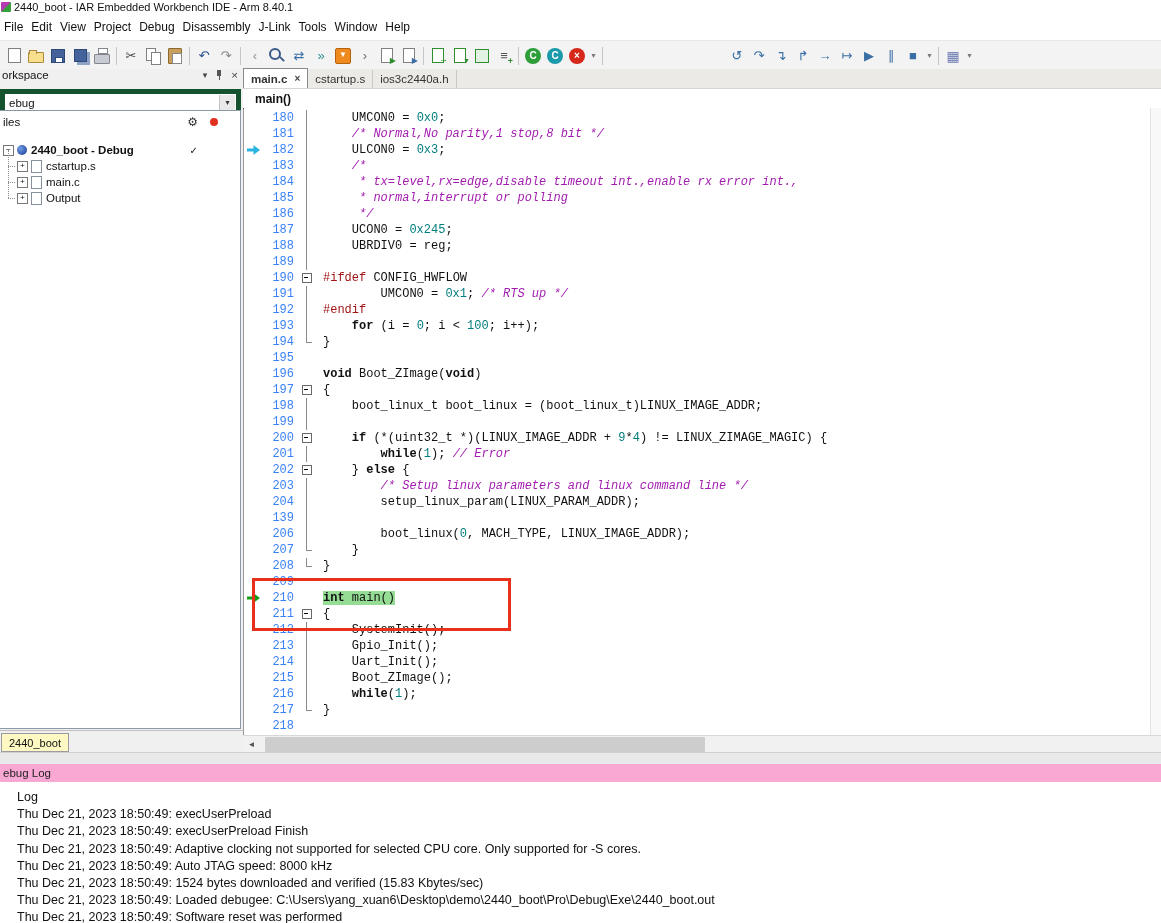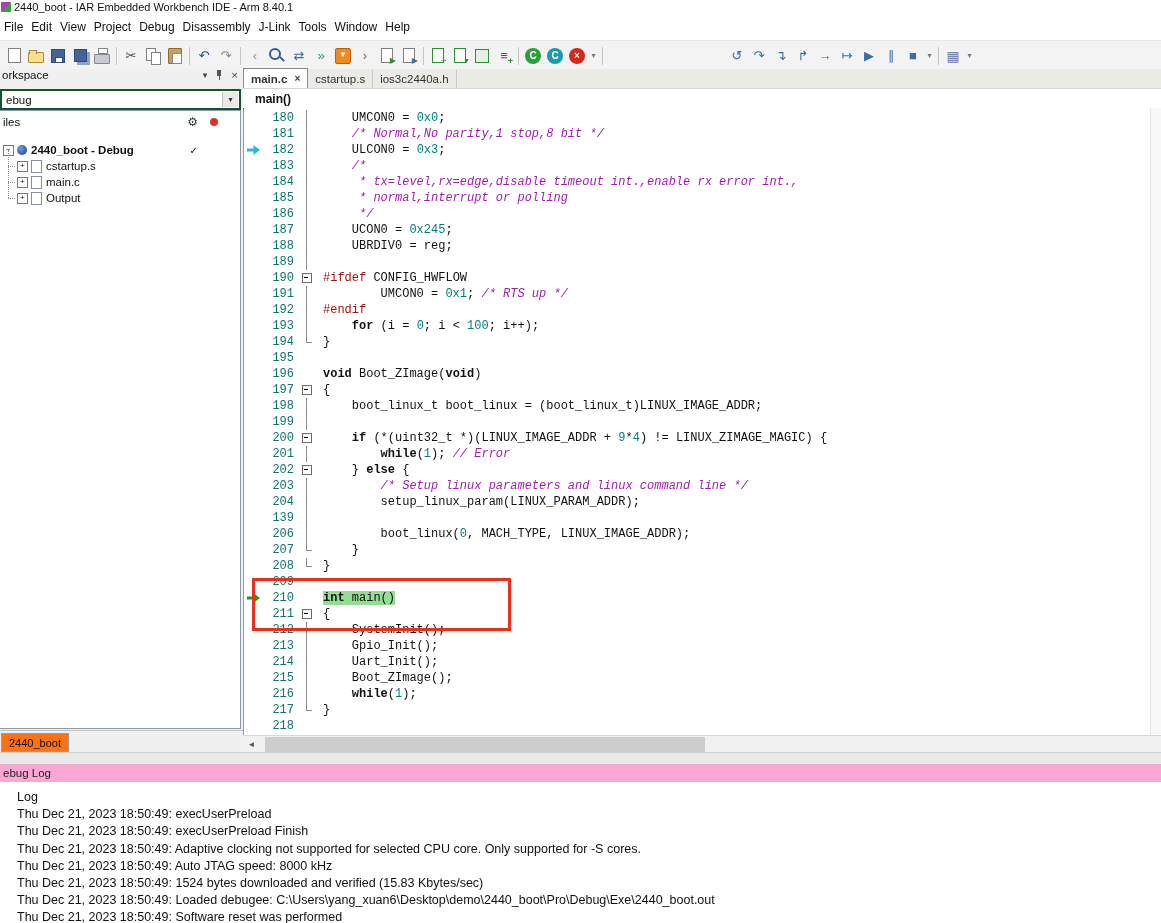--- a/index.html
+++ b/index.html
@@ -53,21 +53,21 @@
   .ic-mem{font-size:14px;color:#6a7ab0}
 
   
   #wsp{position:absolute;left:0;top:69px;width:243px;height:684px;background:#f0f0f0;border-right:1px solid #9a9a9a}
   .ws-header{height:19px;display:flex;align-items:flex-start;font-size:11.5px;padding-left:2px;color:#111}
   .ws-hicons{margin-left:auto;display:flex;align-items:center;gap:7px;padding-right:5px;color:#444}
   .ws-hicons .g{font-size:9px}
   .ic-pin{position:relative;width:10px;height:12px;display:inline-block}
   .ic-pin::before{content:"";position:absolute;left:3px;top:1px;width:4px;height:6px;background:#555}
   .ic-pin::after{content:"";position:absolute;left:4.5px;top:7px;width:1px;height:4px;background:#555}
-  .ws-combo{position:absolute;left:0;right:2px;top:20px;height:17px;background:#fff;border:2px solid #14532d;
+  .ws-combo{position:absolute;left:0;right:2px;top:20px;height:17px;background:#fff;border:5px solid #14532d;
             display:flex;align-items:center;font-size:11.5px;padding-left:4px}
   .combo-btn{position:absolute;right:1px;top:1px;bottom:1px;width:15px;background:#e9e9e9;
              display:flex;align-items:center;justify-content:center;font-size:8px;color:#333;border-left:1px solid #c4c4c4}
   .ws-files{position:absolute;left:-1px;right:2px;top:41px;bottom:24px;background:#fff;border:1px solid #8a99a8;overflow:hidden}
   .files-header{height:26px;display:flex;align-items:flex-start;padding:5px 10px 0 3px;font-size:11.5px}
   .fh-icons{margin-left:auto;display:flex;align-items:center;gap:12px;padding-right:12px}
   .gear{font-size:12px;color:#333;line-height:12px}
   .reddot{width:8px;height:8px;border-radius:50%;background:#e03020}
   .trow{height:16px;display:flex;align-items:center;padding-left:3px;position:relative;font-size:11.5px;white-space:nowrap}
   .tc{padding-left:17px}
@@ -75,35 +75,35 @@
   .tc-last::before{height:16px}
   .tc::after{content:"";position:absolute;left:8px;top:8px;width:7px;border-top:1px dotted #8a8a8a}
   .tbox{flex:0 0 9px;width:9px;height:9px;border:1px solid #777;background:#fff;margin-right:3px;
         font:8px/8px "Liberation Mono",monospace;text-align:center;color:#111}
   .pdot{flex:0 0 10px;width:10px;height:10px;border-radius:50%;
         background:radial-gradient(circle at 35% 35%,#6f9fe8,#17338f);margin-right:4px}
   .ficon{flex:0 0 9px;width:9px;height:11px;background:#fff;border:1px solid #8890a0;margin-right:4px}
   .b{font-weight:bold}
   .tcheck{margin-left:auto;padding-right:42px;font-size:10px;color:#111}
   .ws-strip{position:absolute;left:0;right:0;bottom:0;height:22px;background:#f0f0f0;border-top:1px solid #c0c0c0;display:flex;align-items:flex-end}
-  .ws-tab{margin:0 0 1px 1px;height:17px;background:#f97316;border:1px solid #9a9aa0;
+  .ws-tab{margin:0 0 1px 1px;height:17px;background:#fef9c3;border:1px solid #9a9aa0;
           font-size:11px;padding:0 7px;display:flex;align-items:center}
 
   
   #etabs{position:absolute;left:243px;right:0;top:69px;height:19px;background:#eceae6;display:flex;align-items:flex-end}
   .etab{display:inline-flex;align-items:center;height:18px;padding:0 7px;font-size:11.5px;color:#333;border-right:1px solid #c8c8c8}
   .etab.active{background:#fff;border:1px solid #8a8a8a;border-bottom:none;font-weight:bold;height:19px;z-index:2}
   .tclose{margin-left:7px;font-size:10px;color:#444}
   #fnbar{position:absolute;left:243px;right:0;top:88px;height:19px;background:#fff;border-top:1px solid #d6d6d6;
          border-bottom:1px solid #474747;display:flex;align-items:center;padding-left:12px;font-weight:bold;font-size:12px}
   #code{position:absolute;left:244px;right:0;top:108px;height:627px;background:#fff;overflow:hidden;padding-top:2px;
         font:12px/16px "Liberation Mono","DejaVu Sans Mono",monospace}
   .crow{display:flex;height:16px}
   .cm{flex:0 0 20px;position:relative}
-  .cln{flex:0 0 30px;text-align:right;padding-right:5px;color:#0f766e}
+  .cln{flex:0 0 30px;text-align:right;padding-right:5px;color:#3b82f6}
   .cfold{flex:0 0 16px;position:relative}
   .ccode{white-space:pre;padding-left:8px}
   .t-k{font-weight:bold}
   .t-n{color:#007d7d}
   .t-c{color:#a21caf;font-style:italic}
   .t-p{color:#a01414}
   .hl{background:var(--hl)}
   .mk{position:absolute;left:3px;top:3px;width:13px;height:10px;
       clip-path:polygon(0 35%,50% 35%,50% 0,100% 50%,50% 100%,50% 65%,0 65%)}
   .mkg{background:#12a012}

